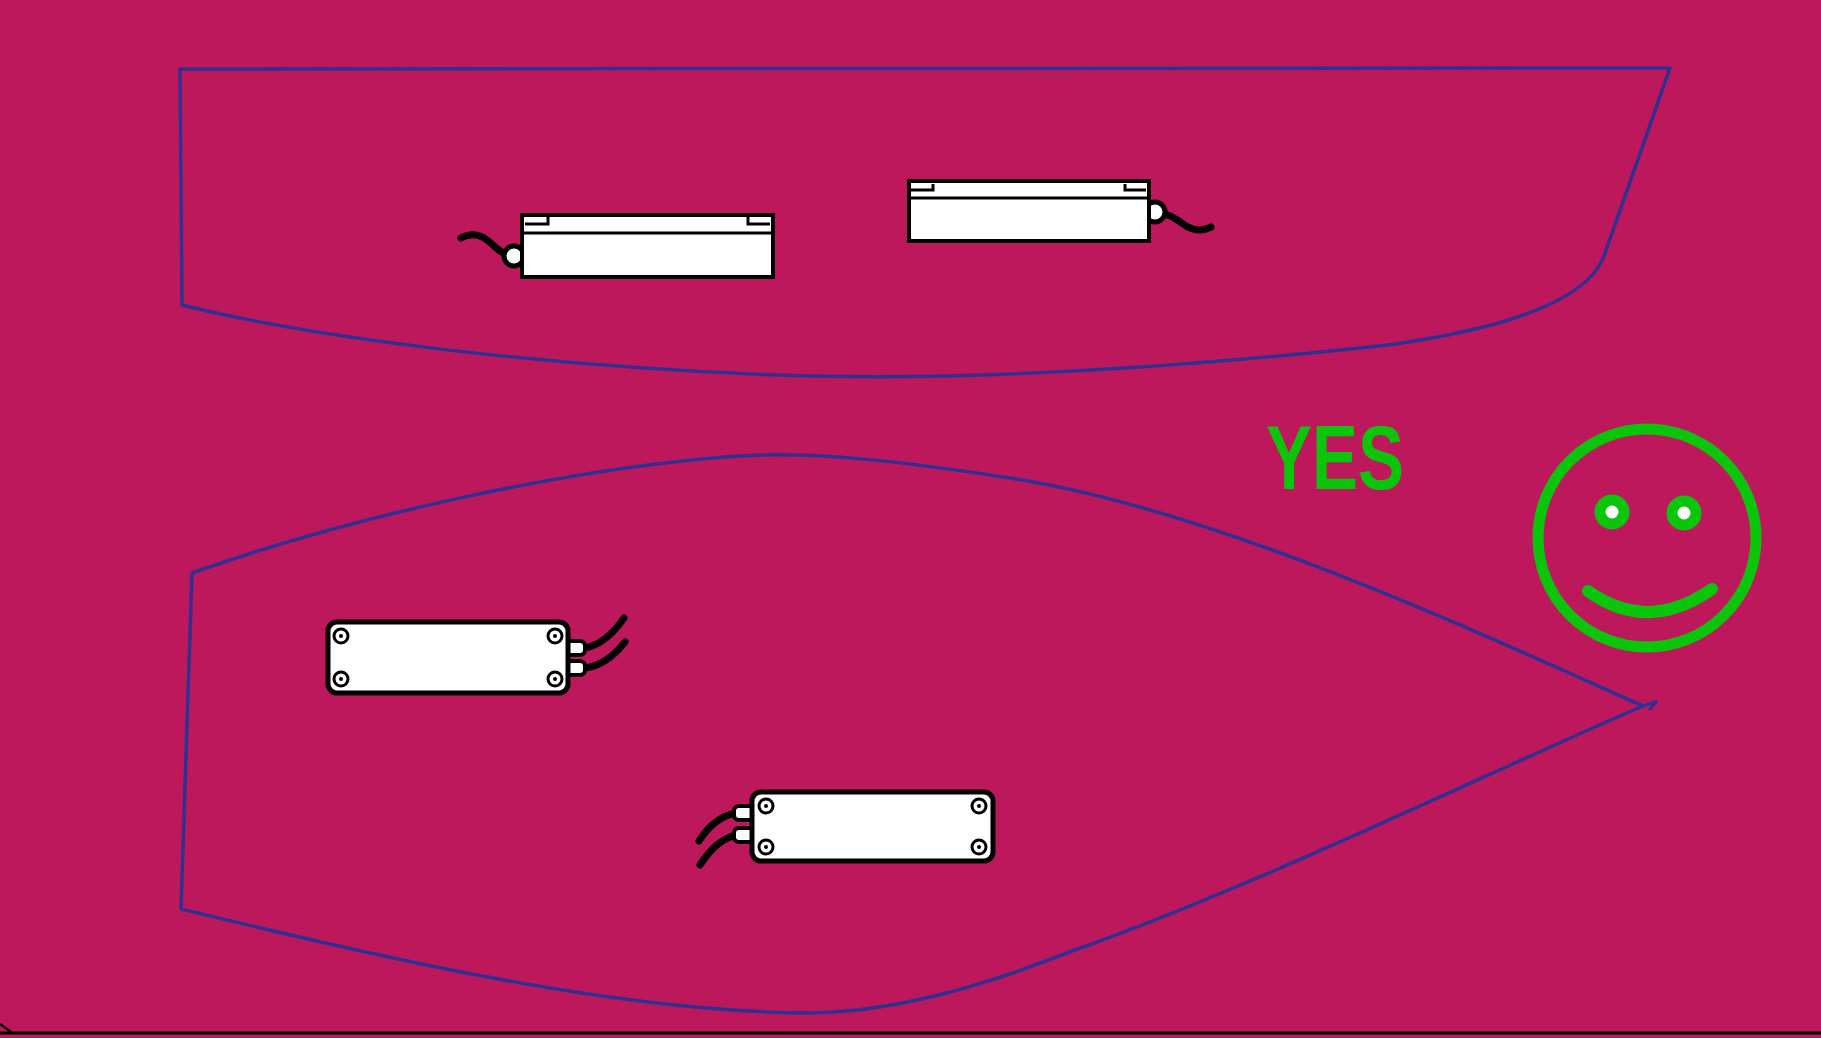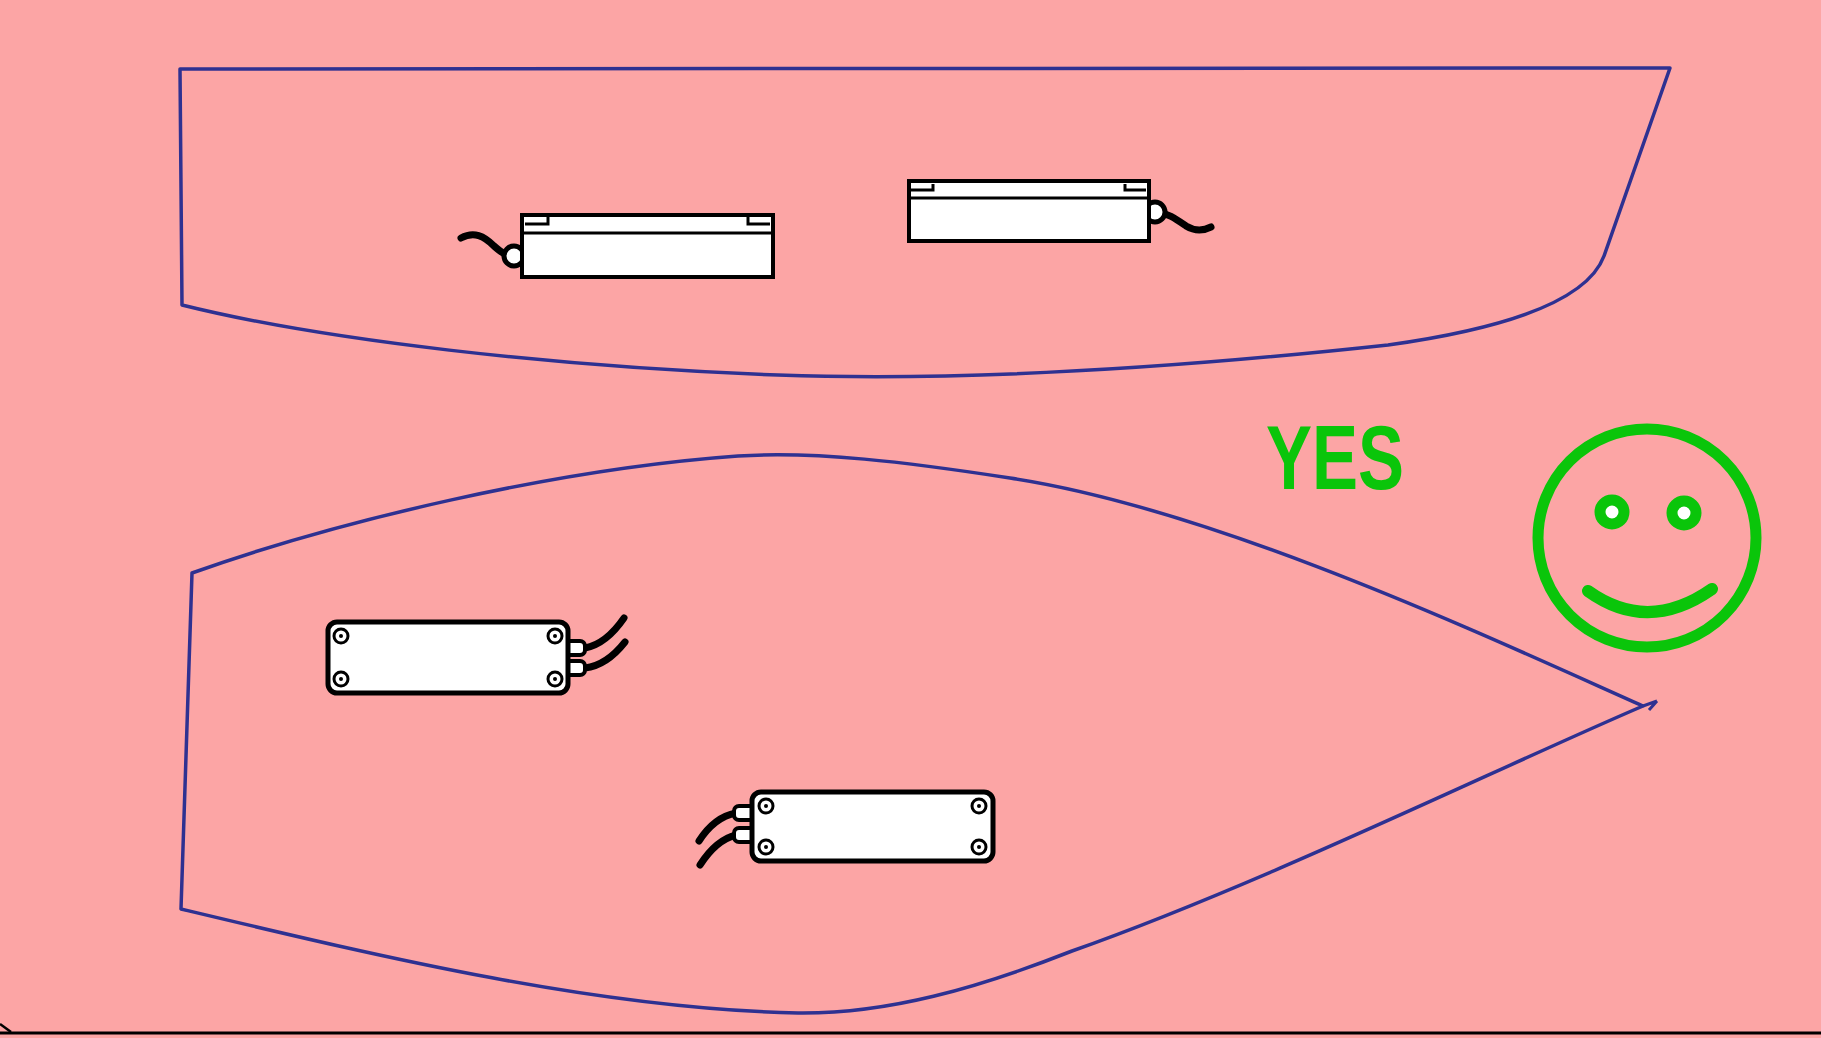--- a/index.html
+++ b/index.html
@@ -1,16 +1,16 @@
 <!DOCTYPE html>
 <html><head>
 <meta charset="utf-8">
 <style>
   html, body { margin: 0; padding: 0; background: #ffffff; }
-  .stage { width: 1821px; height: 1038px; position: relative; background: #fca5a5; overflow: hidden; }
+  .stage { width: 1821px; height: 1038px; position: relative; background: #be185d; overflow: hidden; }
   svg { display: block; }
   text.verdict {
     font-family: "Liberation Sans", sans-serif;
     font-weight: bold;
   }
 </style>
 </head>
 <body>
 
 <div class="stage">

